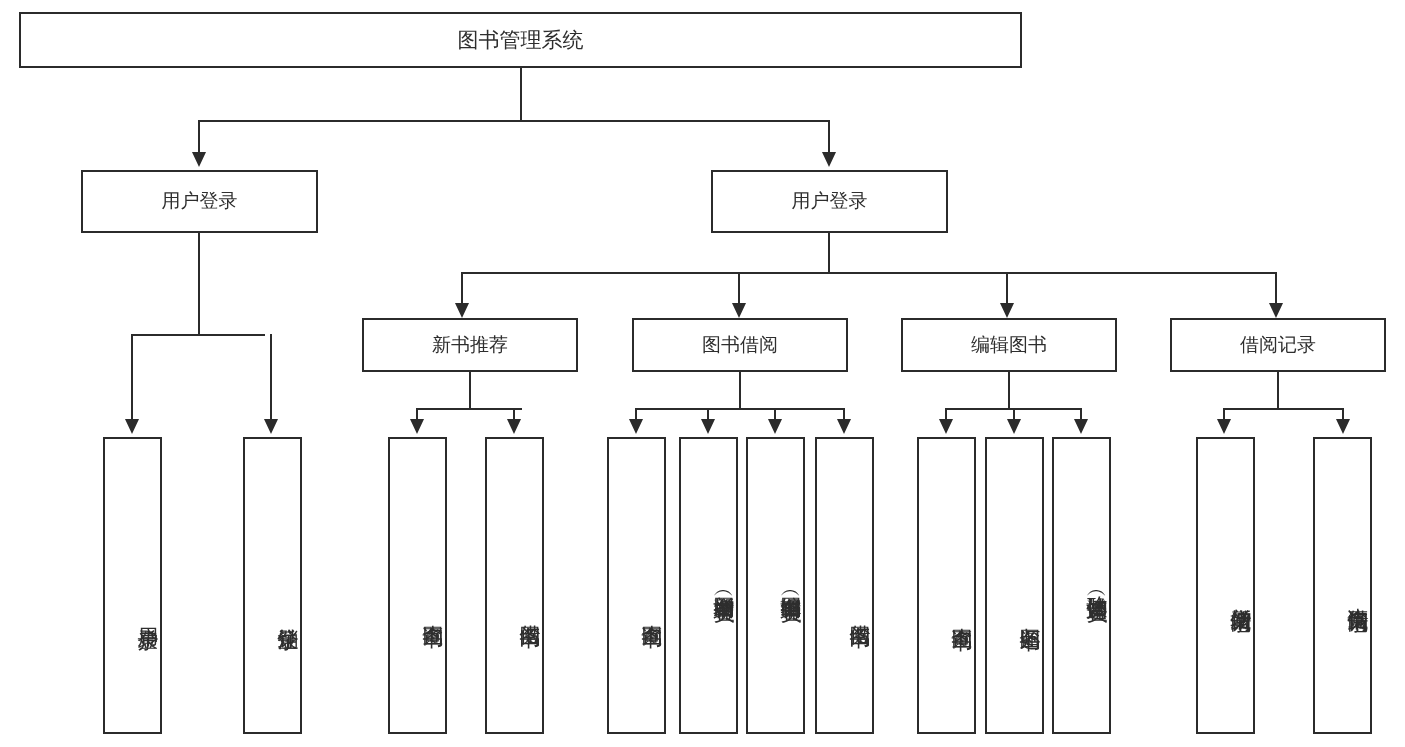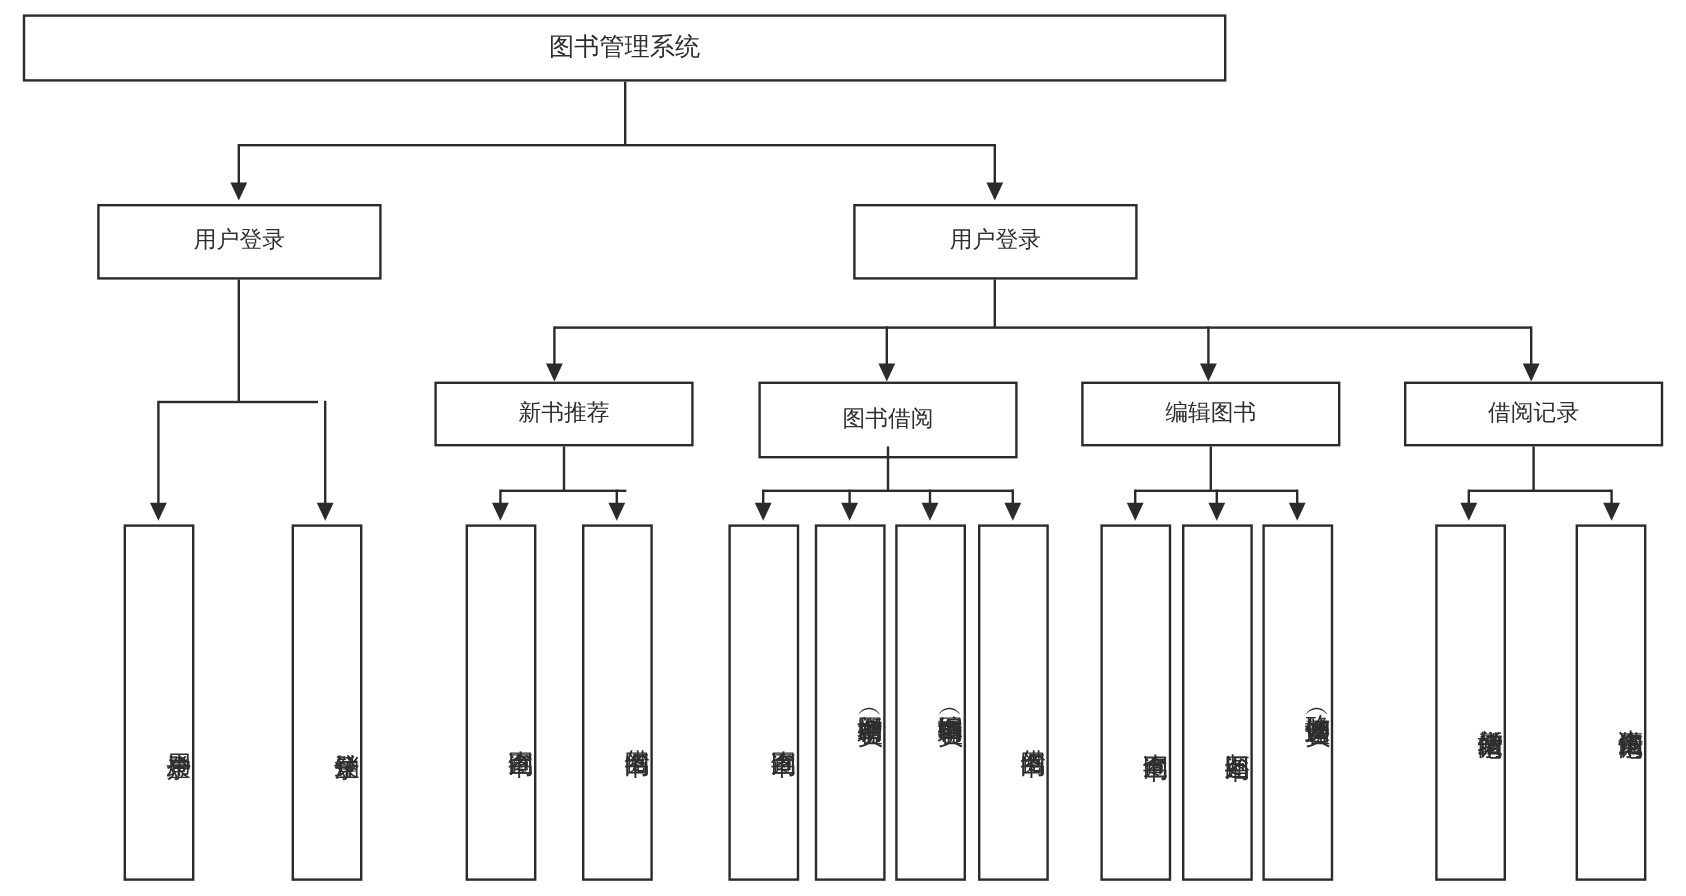--- a/index.html
+++ b/index.html
@@ -112,21 +112,21 @@
   <div class="vline" style="left:738px; top:272px; height:32px;"></div>
   <div class="arrow" style="left:732px; top:303px;"></div>
   <div class="vline" style="left:1006px; top:272px; height:32px;"></div>
   <div class="arrow" style="left:1000px; top:303px;"></div>
   <div class="vline" style="left:1275px; top:272px; height:32px;"></div>
   <div class="arrow" style="left:1269px; top:303px;"></div>
 
   <div class="node lvl3" style="left:362px; top:318px; width:216px; height:54px;">
     <span>新书推荐</span>
   </div>
-  <div class="node lvl3" style="left:632px; top:318px; width:216px; height:64px;">
+  <div class="node lvl3" style="left:632px; top:318px; width:216px; height:54px;">
     <span>图书借阅</span>
   </div>
   <div class="node lvl3" style="left:901px; top:318px; width:216px; height:54px;">
     <span>编辑图书</span>
   </div>
   <div class="node lvl3" style="left:1170px; top:318px; width:216px; height:54px;font-family:Liberation Serif, serif;">
     <span>借阅记录</span>
   </div>
 
   <div class="vline" style="left:469px; top:372px; height:37px;"></div>

